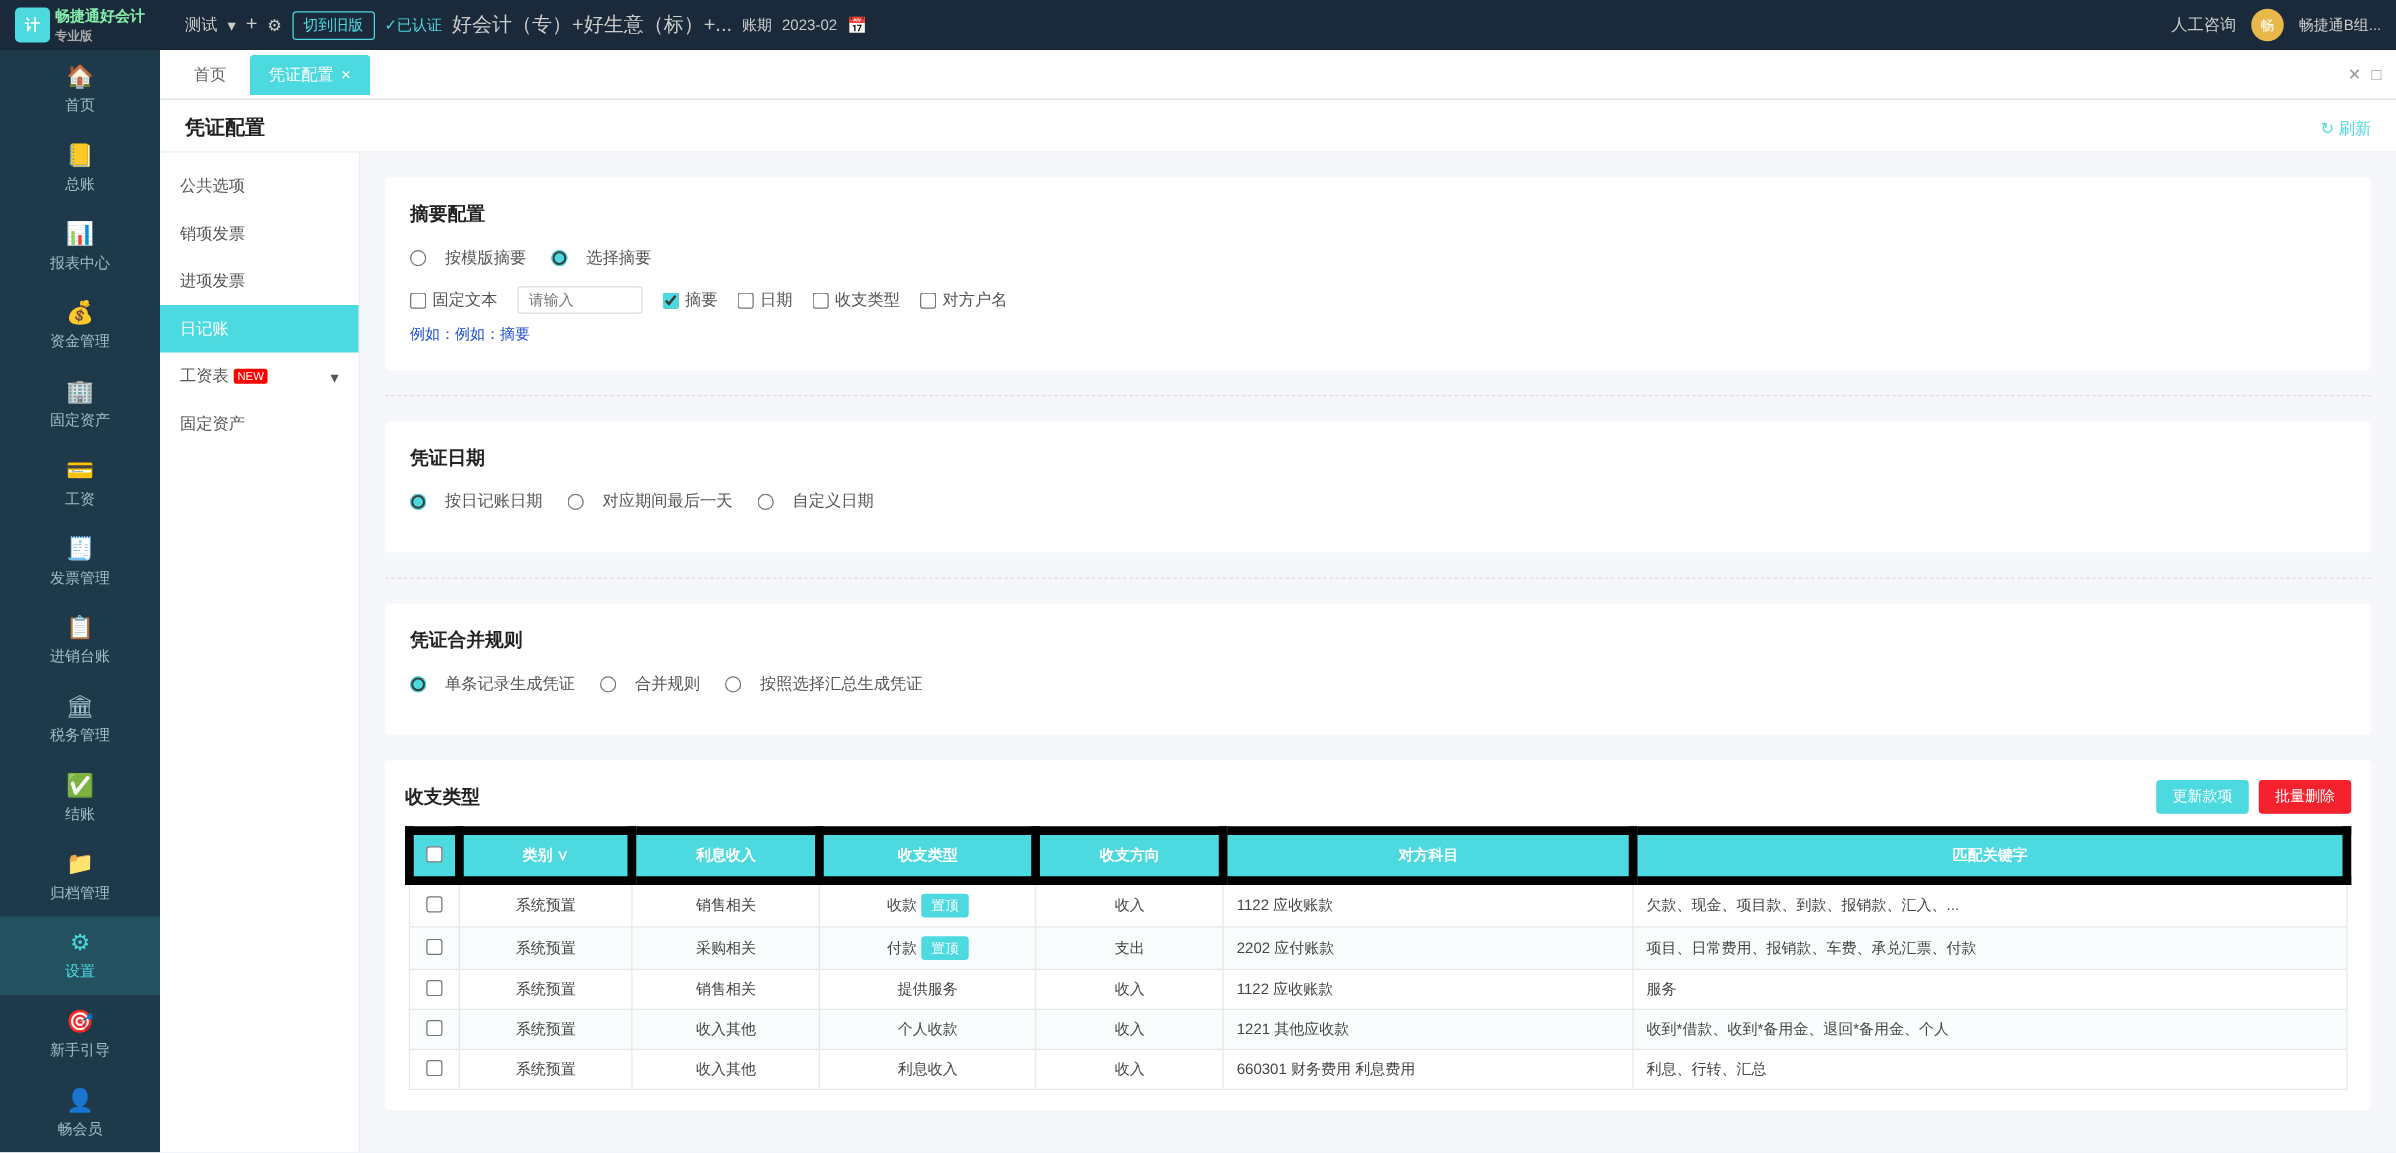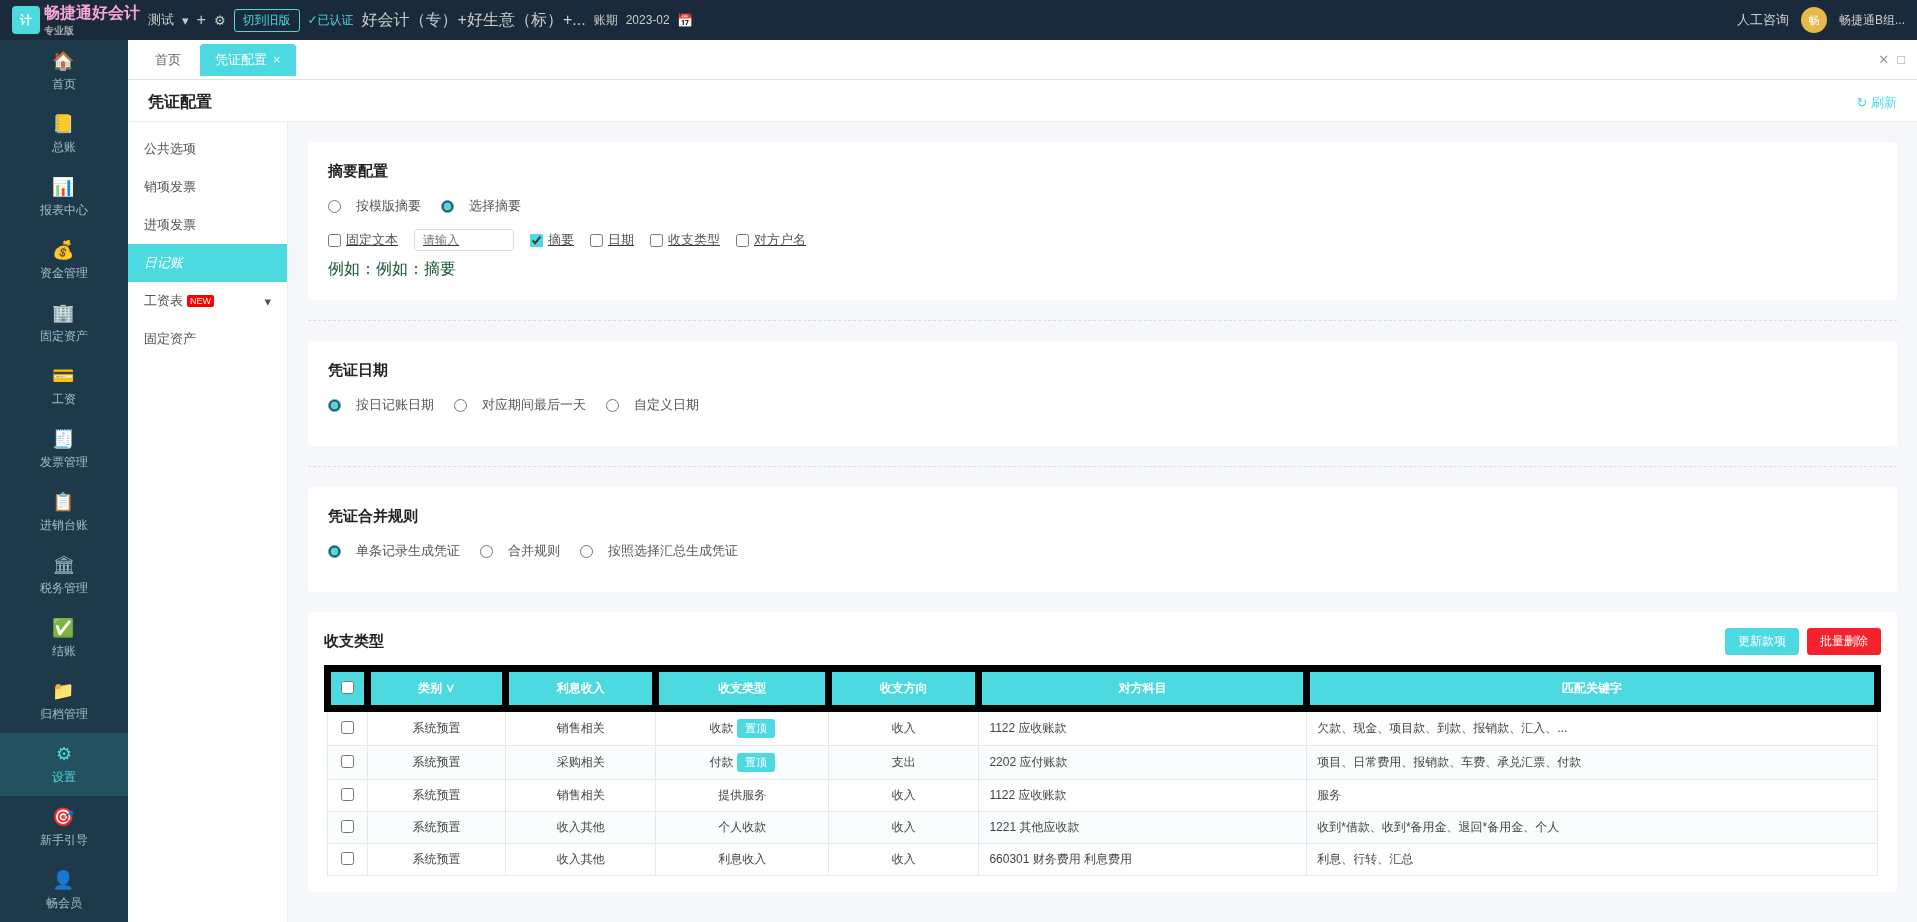--- a/index.html
+++ b/index.html
@@ -40,44 +40,44 @@
     .page-header { display: flex; align-items: center; justify-content: space-between; padding: 12px 20px 8px; background: #fff; border-bottom: 1px solid #eee; }
     .page-title { font-size: 16px; font-weight: bold; color: #222; }
     .refresh-btn { color: #4dd9e0; cursor: pointer; font-size: 13px; }
 
     
     .two-panel { flex: 1; display: flex; overflow: hidden; }
 
     
     .left-nav { width: 160px; background: #fff; border-right: 1px solid #eee; padding: 8px 0; flex-shrink: 0; overflow-y: auto; }
     .left-nav-item { padding: 10px 16px; cursor: pointer; font-size: 13px; color: #555; display: flex; align-items: center; justify-content: space-between; }
-    .left-nav-item.active { background: #4dd9e0; color: #fff; font-style: italic; }
+    .left-nav-item.active { background: #4dd9e0; color: #fff; }
     .new-badge { background: red; color: white; font-size: 9px; padding: 1px 3px; border-radius: 2px; margin-left: 4px; }
 
     
     .right-content { flex: 1; overflow-y: auto; padding: 20px; background: #f5f7fa; }
 
     
     .section { background: #fff; margin-bottom: 20px; padding: 20px; border-radius: 4px; }
     .section-title { font-size: 15px; font-weight: bold; color: #222; margin-bottom: 16px; }
     .section-divider { border: none; border-top: 1px dashed #ddd; margin: 20px 0; }
 
     
     .radio-group { display: flex; gap: 20px; align-items: center; margin-bottom: 12px; }
     .radio-label { display: flex; align-items: center; gap: 15px; cursor: pointer; font-size: 13px; color: #555; }
     .radio-input { accent-color: #4dd9e0; }
 
     
-    .checkbox-row { display: flex; align-items: center; gap: 16px; margin-top: 14px; text-decoration: underline; }
+    .checkbox-row { display: flex; align-items: center; gap: 16px; margin-top: 14px; }
     .checkbox-label { display: flex; align-items: center; gap: 5px; font-size: 13px; color: #555; }
     .checkbox-input { accent-color: #4dd9e0; }
     .text-input-inline { border: 1px solid #ddd; border-radius: 3px; padding: 3px 8px; font-size: 12px; color: #999; width: 100px; }
 
     
-    .example-text { color: #14532d; font-size: 16px; margin-top: 8px; }
+    .example-text { color: #1d4ed8; font-size: 12px; margin-top: 8px; }
 
     
     .table-section { background: #fff; padding: 16px; border-radius: 4px; }
     .table-header-row { display: flex; align-items: center; justify-content: space-between; margin-bottom: 10px; }
     .table-section-title { font-size: 15px; font-weight: bold; color: #222; }
     .table-actions { display: flex; gap: 8px; }
     .action-btn { padding: 4px 12px; border-radius: 3px; border: 1px solid #ddd; cursor: pointer; font-size: 12px; background: #fff; color: #555; font-family: Liberation Mono, monospace; }
     .action-btn.primary { background: #4dd9e0; border-color: #4dd9e0; color: #fff; }
     .action-btn.danger { background: #f5222d; border-color: #f5222d; color: #fff; }
 
@@ -91,21 +91,21 @@
     .tag-btn { background: #4dd9e0; color: #fff; border: none; padding: 2px 8px; border-radius: 3px; font-size: 11px; cursor: pointer; }
     .cb-th { width: 30px; }
   </style>
 </head>
 <body>
 
 <div class="topbar">
   <div class="topbar-logo">
     <div class="logo-icon">计</div>
     <div>
-      <div style="font-size:16px;color:#f9a8d4;">畅捷通好会计</div>
+      <div style="font-size:12px;color:#86efac;">畅捷通好会计</div>
       <div style="font-size:10px;color:#aaa;">专业版</div>
     </div>
   </div>
   <span style="color:#ccc;">测试</span>
   <span style="color:#ccc;cursor:pointer;">▾</span>
   <span style="color:#ccc;cursor:pointer;font-size:16px;">+</span>
   <span style="color:#ccc;cursor:pointer;">⚙</span>
   <button class="topbar-btn">切到旧版</button>
   <span class="topbar-tag" style="color:#4dd9e0;">✓已认证</span>
   <span style="color:#ccc;font-size:16px;">好会计（专）+好生意（标）+...</span>

